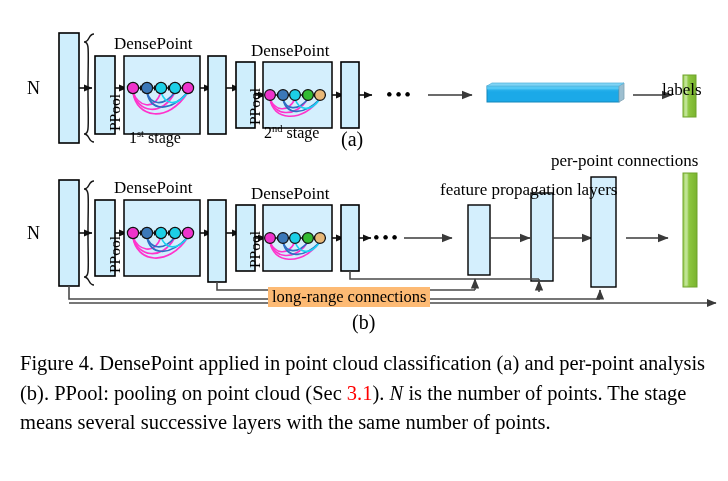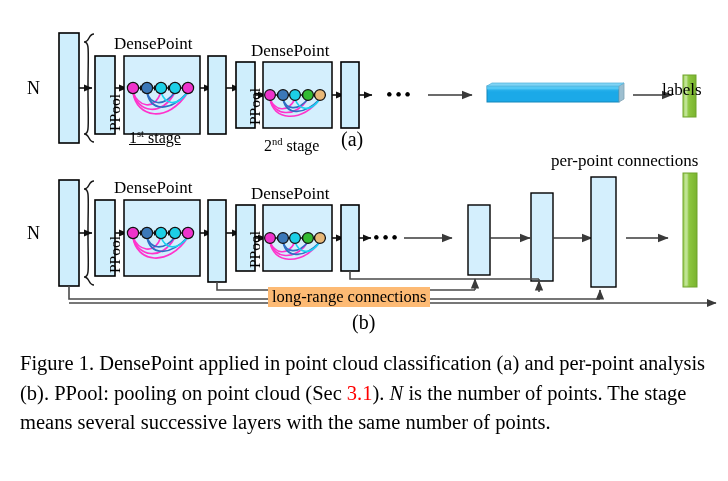--- a/index.html
+++ b/index.html
@@ -250,36 +250,37 @@
       <line x1="539" y1="292" x2="539" y2="281" stroke="#4a4a4a" stroke-width="1.6" marker-end="url(#ahup)"></line>
       <path d="M69,286 L69,299 L600,299" stroke="#4a4a4a" stroke-width="1.6" fill="none"></path>
       <line x1="600" y1="299" x2="600" y2="290" stroke="#4a4a4a" stroke-width="1.6" marker-end="url(#ahup)"></line>
       <line x1="69" y1="303" x2="716" y2="303" stroke="#4a4a4a" stroke-width="1.5" marker-end="url(#ah)"></line>
     </g>
   </svg>
 
   <div class="lbl lbl-N" style="left:27px;top:78px;">N</div>
   <div class="ppool" style="left:106px;top:131px;">PPool</div>
   <div class="lbl lbl-densepoint" style="left:114px;top:34px;">DensePoint</div>
-  <div class="lbl lbl-stage" style="left:129px;top:128px;text-decoration:underline;"><span>1</span><sup>st</sup><span> stage</span></div>
+  <div class="lbl lbl-stage" style="left:129px;top:128px;"><span>1</span><sup>st</sup><span> stage</span></div>
 
   <div class="ppool" style="left:246px;top:125px;">PPool</div>
   <div class="lbl lbl-densepoint" style="left:251px;top:41px;">DensePoint</div>
-  <div class="lbl lbl-stage" style="left:264px;top:136px;"><span>2</span><sup>nd</sup><span> stage</span></div>
+  <div class="lbl lbl-stage" style="left:264px;top:123px;"><span>2</span><sup>nd</sup><span> stage</span></div>
 
   <div class="dots" style="left:386px;top:84px;">•••</div>
   <div class="lbl lbl-big" style="left:662px;top:62px;margin-top:18px;">labels</div>
   <div class="lbl lbl-ab" style="left:341px;top:128px;">(a)</div>
 
   <div class="lbl lbl-N" style="left:27px;top:223px;">N</div>
   <div class="ppool" style="left:106px;top:273px;">PPool</div>
   <div class="lbl lbl-densepoint" style="left:114px;top:178px;">DensePoint</div>
   <div class="ppool" style="left:246px;top:268px;">PPool</div>
   <div class="lbl lbl-densepoint" style="left:251px;top:184px;">DensePoint</div>
 
   <div class="dots" style="left:373px;top:227px;">•••</div>
+  <div class="lbl lbl-big" style="left:440px;top:180px;">feature propagation layers</div>
   <div class="lbl lbl-big" style="left:551px;top:151px;">per-point connections</div>
   <div class="lbl lbl-lrc" style="left:268px;top:287px;background:#fdba74;padding:0 4px;">long-range connections</div>
   <div class="lbl lbl-ab" style="left:352px;top:311px;">(b)</div>
 
-  <div class="caption"><span>Figure 1. DensePoint applied in point cloud classification (a) and per-point analysis (b). PPool: pooling on point cloud (Sec </span><span class="sec-ref">3.1</span><span>). </span><span class="ital">N</span><span> is the number of points. The stage means several successive layers with the same number of points.</span></div>
+  <div class="caption"><span>Figure 4. DensePoint applied in point cloud classification (a) and per-point analysis (b). PPool: pooling on point cloud (Sec </span><span class="sec-ref">3.1</span><span>). </span><span class="ital">N</span><span> is the number of points. The stage means several successive layers with the same number of points.</span></div>
 
 </div>
 
 </body></html>

